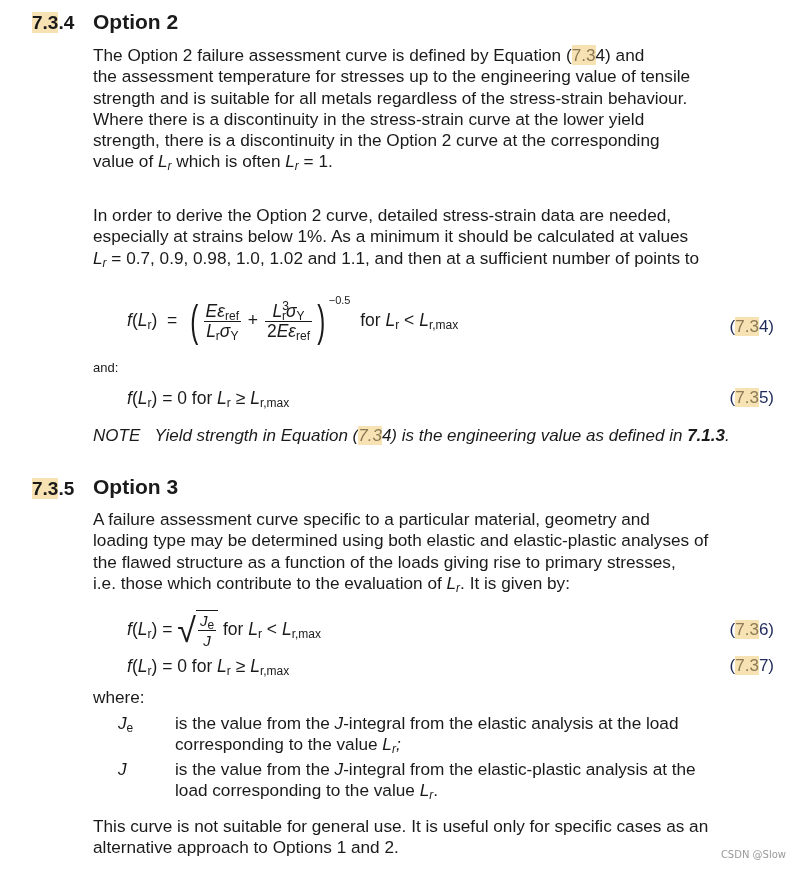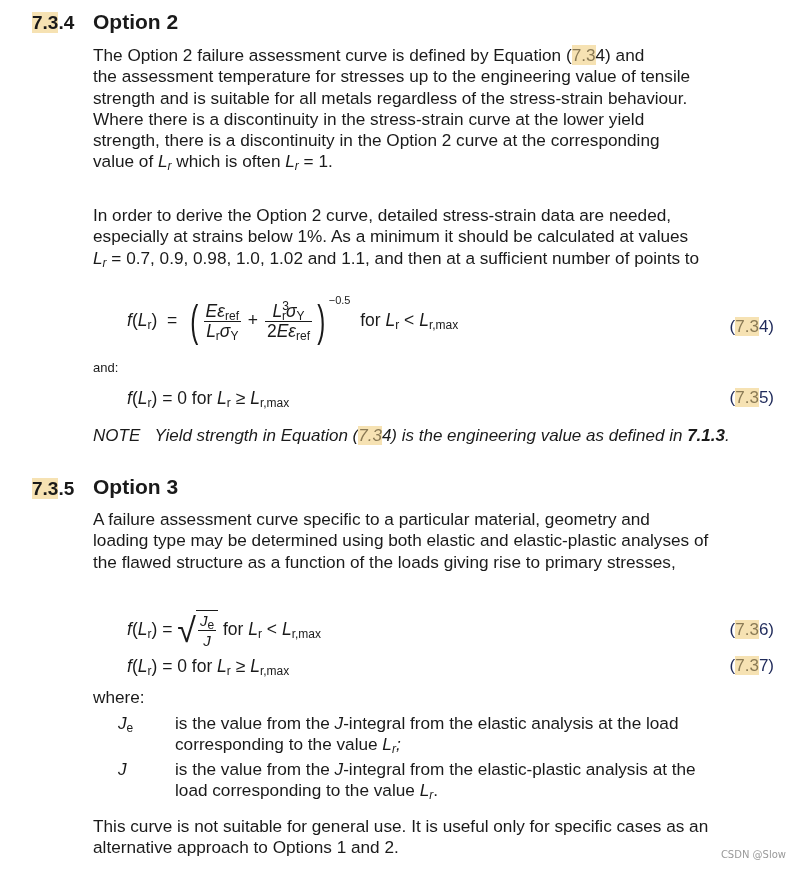--- a/index.html
+++ b/index.html
@@ -68,20 +68,21 @@
   <span>NOTE</span>&nbsp;&nbsp;&nbsp;<span>Yield strength in Equation (</span><span class="hl">7.3</span><span>4) is the engineering value as defined in </span><span class="b">7.1.3</span><span>.</span>
 </div>
 
 <div class="abs secnum" style="top:478px;"><span class="hl-dark">7.3</span><span>.5</span></div>
 <div class="abs sectitle" style="top:475px;">Option 3</div>
 
 <div class="abs para" style="top:509px;">
   <p>A failure assessment curve specific to a particular material, geometry and</p>
   <p>loading type may be determined using both elastic and elastic-plastic analyses of</p>
   <p>the flawed structure as a function of the loads giving rise to primary stresses,</p>
+  <p><span>i.e. those which contribute to the evaluation of </span><span class="i">L<sub>r</sub></span><span>. It is given by:</span></p>
 </div>
 
 <div class="abs eq" style="top:610px; left:127px;">
   <span class="i">f</span>(<span class="i">L</span><sub>r</sub>) = <span class="sqrt"><span class="rad">√</span><span class="under"><span class="frac" style="font-size:15px;"><span class="num"><span class="i">J</span><sub>e</sub></span><span class="den"><span class="i">J</span></span></span></span></span> for <span class="i">L</span><sub>r</sub> &lt; <span class="i">L</span><sub>r,max</sub>
 </div>
 <div class="abs eqnum" style="top:620px;">(<span class="hl">7.3</span><span>6)</span></div>
 
 <div class="abs eq" style="top:656px; left:127px;">
   <span class="i">f</span>(<span class="i">L</span><sub>r</sub>) = 0 for <span class="i">L</span><sub>r</sub> ≥ <span class="i">L</span><sub>r,max</sub>
 </div>

